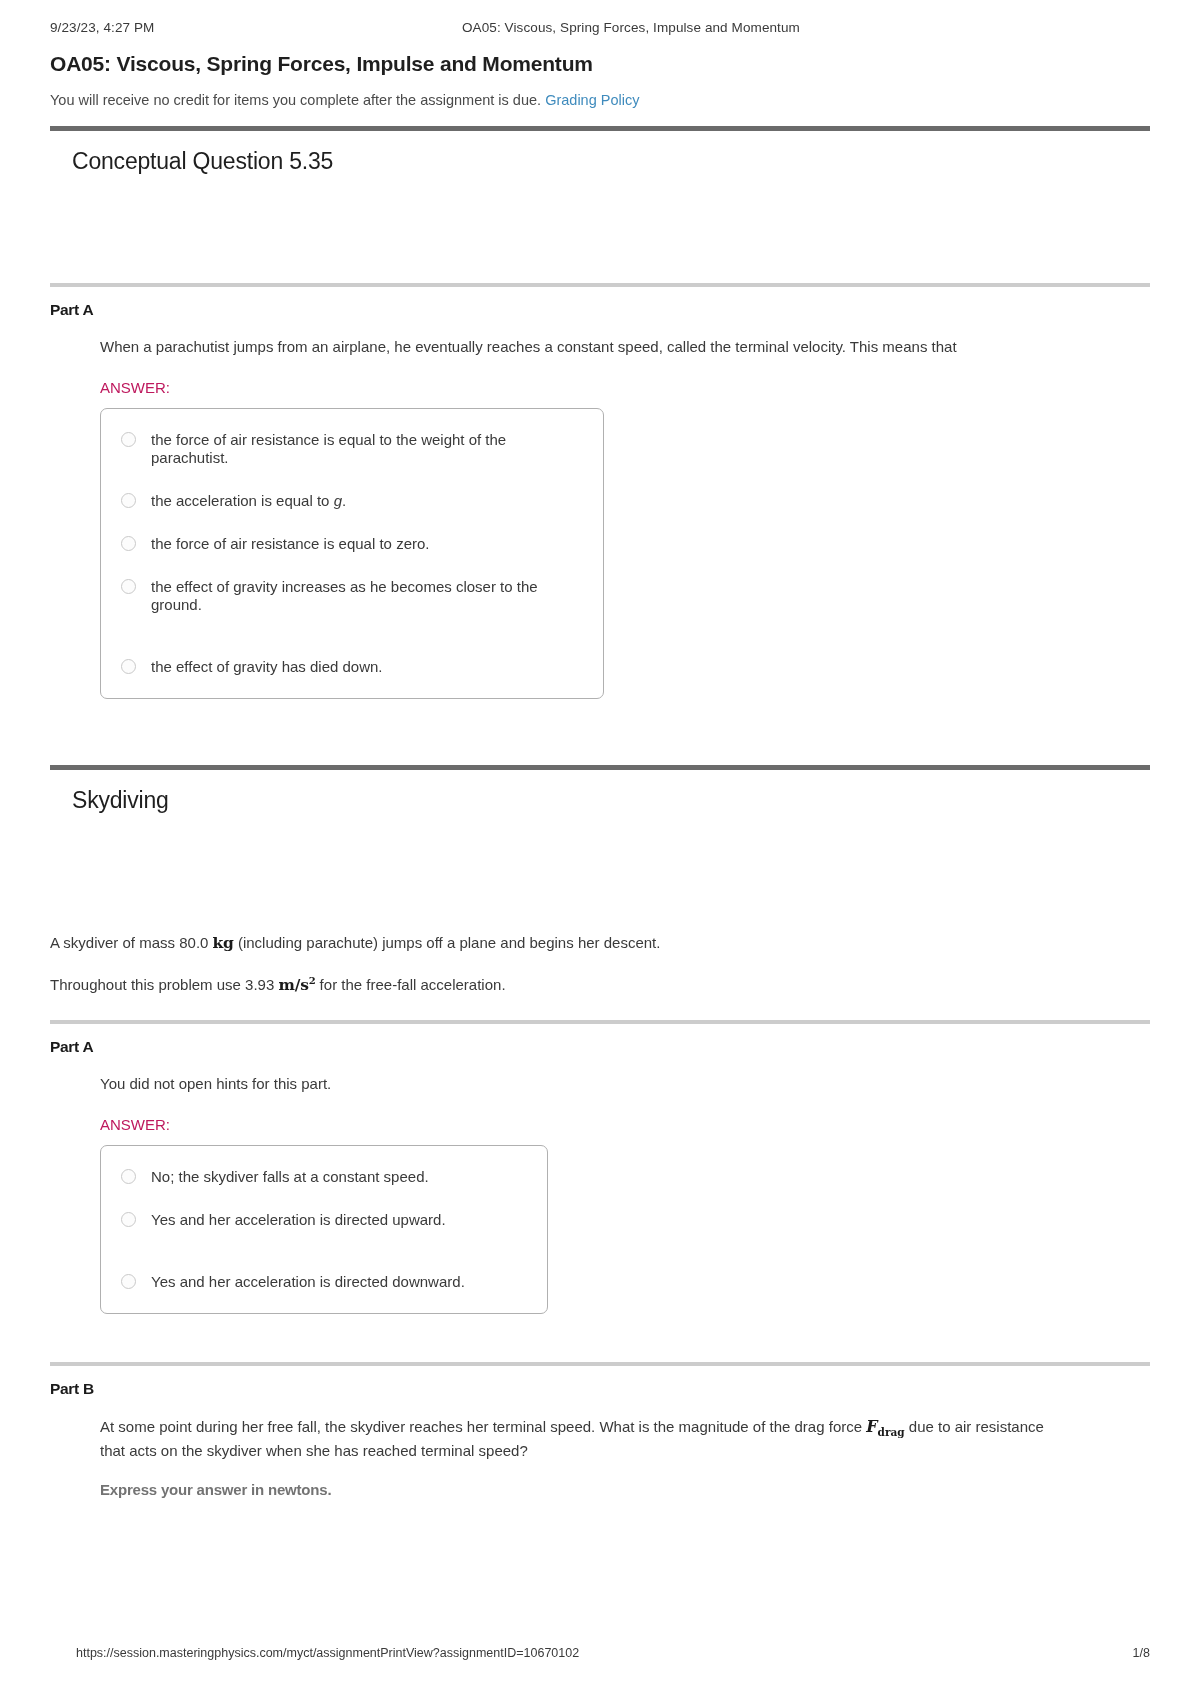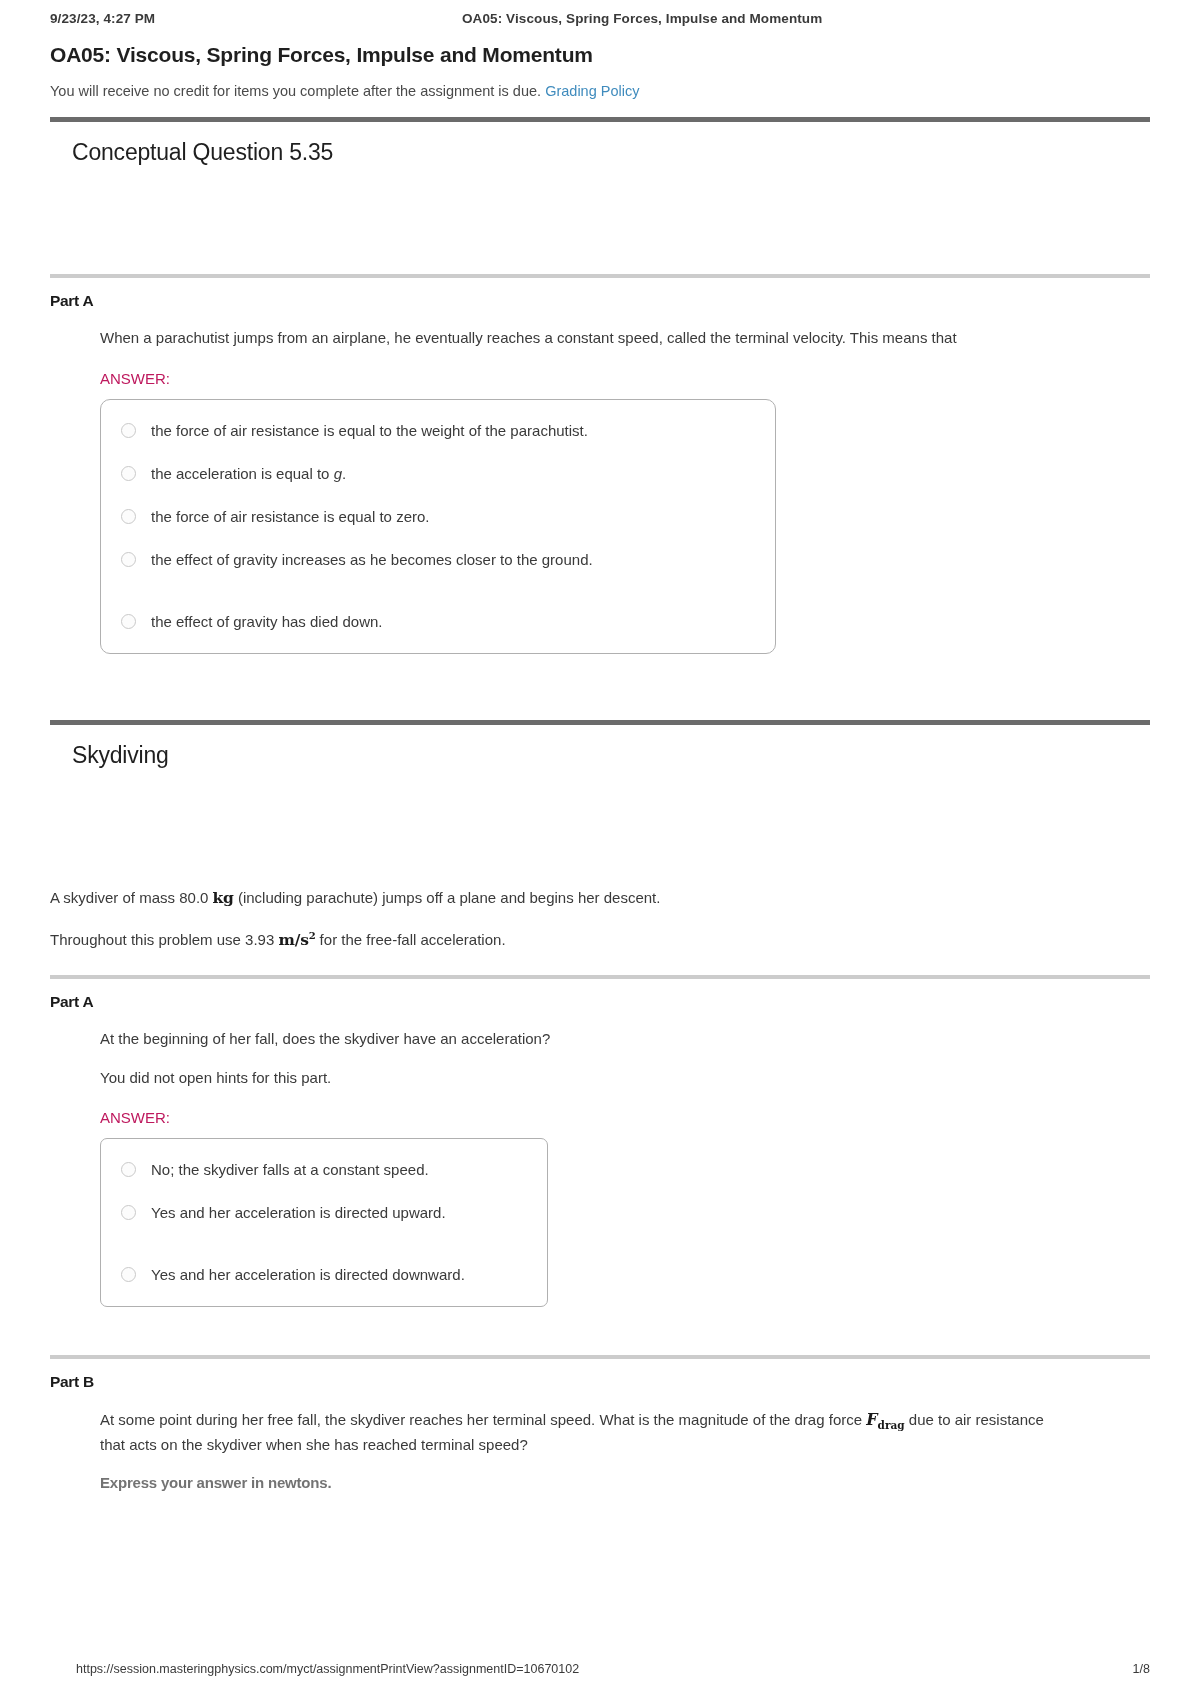--- a/index.html
+++ b/index.html
@@ -23,23 +23,22 @@
     overflow: hidden;
   }
 
   
   .print-header {
     display: flex;
     justify-content: flex-start;
     align-items: baseline;
     font-size: 13.5px;
     color: #3a3a3a;
-    padding-top: 11px;
+    padding-top: 20px;
     letter-spacing: 0.1px;
-    font-weight: bold;
   }
   .print-header .ph-date {
     width: 360px;
     flex: none;
   }
   .print-header .ph-title {
     flex: 1;
     text-align: left;
     padding-left: 52px;
   }
@@ -157,21 +156,21 @@
 
   
   .choice-box {
     margin-top: 12px;
     border: 1.5px solid #b0b0b0;
     border-radius: 7px;
     padding: 22px 20px 20px 20px;
     background: #ffffff;
     box-sizing: border-box;
   }
-  .choice-box.wide { width: 676px; border-radius: 10px; }
+  .choice-box.wide { width: 504px; }
   .choice-box.narrow { width: 448px; }
 
   .choice-row {
     display: flex;
     align-items: flex-start;
     margin-bottom: 25px;
   }
   .choice-row:last-child { margin-bottom: 2px; margin-top: 44px; }
 
   .radio {
@@ -189,21 +188,21 @@
     font-size: 15px;
     color: #3a3a3a;
     line-height: 1.2;
   }
 
   
   .print-footer {
     position: absolute;
     left: 50px;
     right: 50px;
-    bottom: 22px;
+    bottom: 38px;
     display: flex;
     justify-content: space-between;
     align-items: baseline;
     font-size: 12.5px;
     color: #3a3a3a;
     padding-left: 26px;
   }
 </style>
 </head>
 <body>
@@ -263,21 +262,20 @@
   <div class="spacer-xl"></div>
 
   <div class="qtext"><span>A skydiver of mass 80.0 </span><span class="mathsym">kg</span><span> (including parachute) jumps off a plane and begins her descent.</span></div>
 
   <div class="qtext" style="margin-top:20px"><span>Throughout this problem use 3.93 </span><span class="mathsym"><span>m/s</span><sup>2</sup></span><span> for the free-fall acceleration.</span></div>
 
   <div style="height:23px"></div>
   <div class="rule-light"></div>
   <div class="part-label">Part A</div>
   <div class="part-body">
-    <div class="qtext">At the beginning of her fall, does the skydiver have an acceleration?</div>
     <div class="qtext">You did not open hints for this part.</div>
     <div class="answer-label">ANSWER:</div>
 
     <div class="choice-box narrow">
       <div class="choice-row">
         <span class="radio"></span>
         <span class="choice-text">No; the skydiver falls at a constant speed.</span>
       </div>
       <div class="choice-row">
         <span class="radio"></span>

